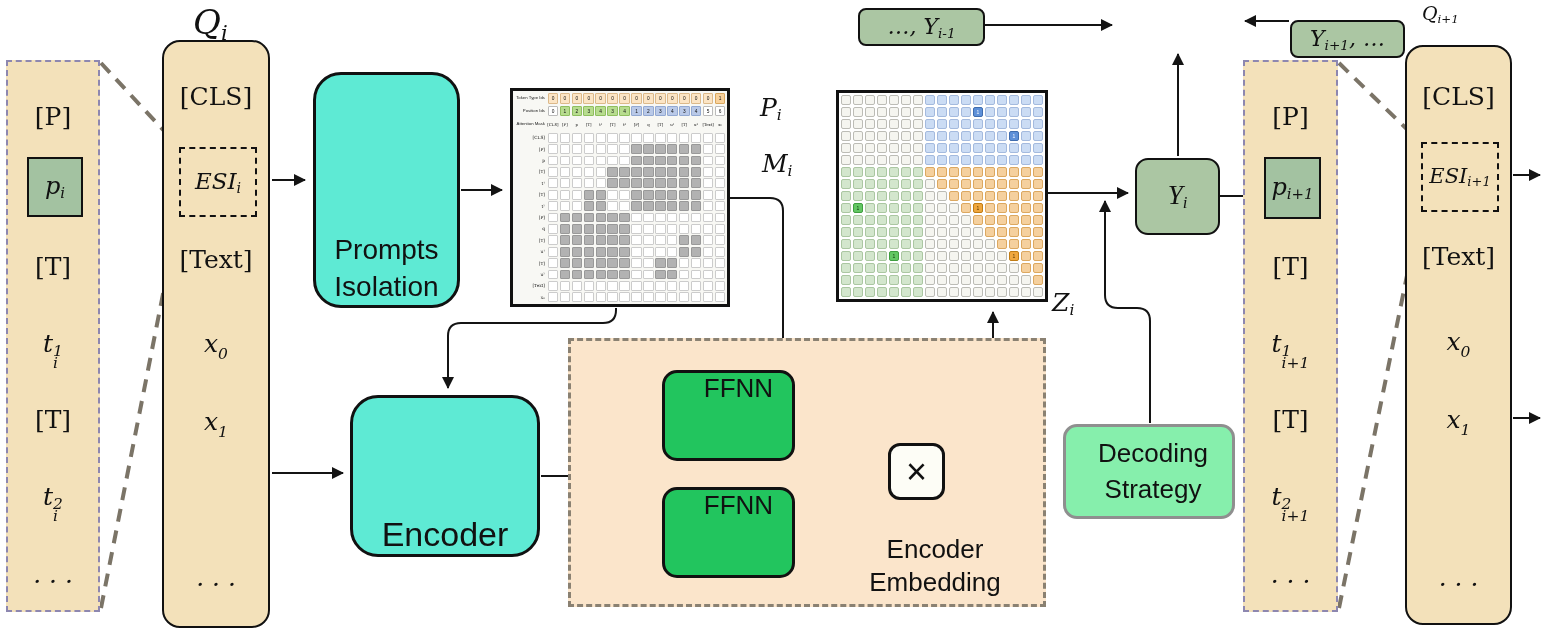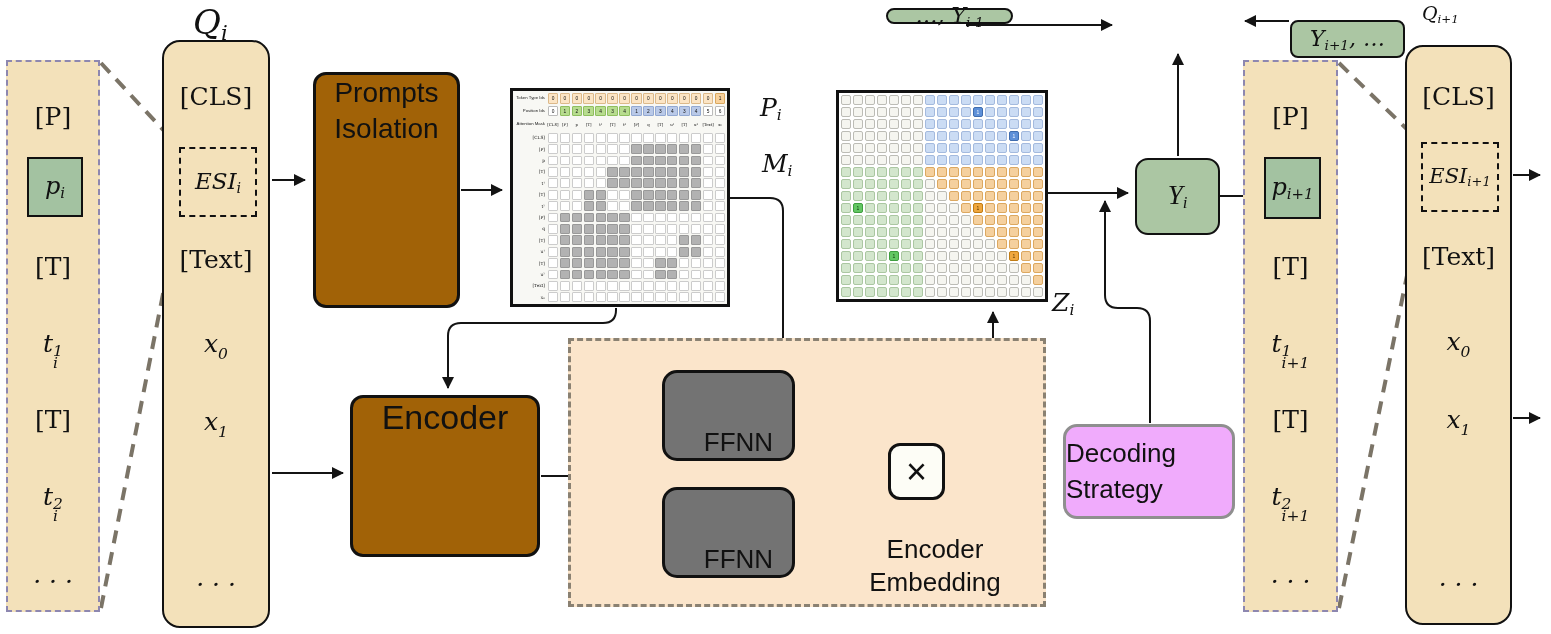--- a/index.html
+++ b/index.html
@@ -11,29 +11,29 @@
   .exp-col{position:absolute;box-sizing:border-box;background:#f3e1ba;border:2px dashed #8d87b0;}
   .q-col{position:absolute;box-sizing:border-box;background:#f3e1ba;border:2.5px solid #111;border-radius:18px;}
   .item{position:absolute;left:0;width:100%;height:30px;line-height:30px;text-align:center;font-size:25px;}
   .tok{font-family:"DejaVu Serif",serif;font-style:normal;}
   .math{font-family:"DejaVu Serif",serif;font-style:italic;}
   .pbox{position:absolute;box-sizing:border-box;background:#a3c2a1;border:2px solid #111;
         display:flex;align-items:center;justify-content:center;font-size:24px;}
   .esi{position:absolute;box-sizing:border-box;border:2px dashed #111;display:flex;align-items:center;
        justify-content:center;font-size:23px;}
   
-  .gbox{position:absolute;box-sizing:border-box;background:#a16207;border:3.5px solid #111;border-radius:13px;
-        display:flex;align-items:flex-start;justify-content:center;text-align:center;}
-  .mauve{position:absolute;box-sizing:border-box;background:#737373;border:3px solid #111;border-radius:15px;
-        display:flex;align-items:flex-end;justify-content:center;text-align:center;padding-left:20px;}
+  .gbox{position:absolute;box-sizing:border-box;background:#5eead4;border:3.5px solid #111;border-radius:28px;
+        display:flex;align-items:flex-end;justify-content:center;text-align:center;}
+  .mauve{position:absolute;box-sizing:border-box;background:#22c55e;border:3px solid #111;border-radius:15px;
+        display:flex;align-items:flex-start;justify-content:center;text-align:center;padding-left:20px;}
   .rotary{position:absolute;box-sizing:border-box;background:#fbe5cb;border:3px dashed #8a8172;}
   .mult{position:absolute;box-sizing:border-box;background:#fdfdf6;border:3px solid #111;border-radius:12px;
         display:flex;align-items:center;justify-content:center;font-size:36px;}
-  .ds{position:absolute;box-sizing:border-box;background:#f0abfc;border:3px solid #8f8f8f;border-radius:14px;
-      display:flex;align-items:center;justify-content:center;}
+  .ds{position:absolute;box-sizing:border-box;background:#86efac;border:3px solid #8f8f8f;border-radius:14px;
+      display:flex;align-items:center;justify-content:center;text-align:center;padding-left:8px;}
   .ybox{position:absolute;box-sizing:border-box;background:#abc6a3;border:2.5px solid #111;border-radius:13px;
         display:flex;align-items:center;justify-content:center;font-family:Liberation Serif, serif;}
   .ysmall{position:absolute;box-sizing:border-box;background:#abc6a3;border:2px solid #111;border-radius:8px;
         display:flex;align-items:center;justify-content:center;font-family:"DejaVu Serif",serif;
         font-style:italic;font-size:22px;}
   .lbl{position:absolute;font-family:"DejaVu Serif",serif;font-style:italic;font-size:25px;}
   
   .sb1{font-size:62%;vertical-align:-22%;font-style:italic;}
   .ss{display:inline-flex;flex-direction:column;align-items:flex-start;vertical-align:-32%;
       line-height:.8;font-size:62%;font-style:italic;}
@@ -746,21 +746,21 @@
     </div>
   <div class="lbl" style="left:1052px;top:288px">Z<span class="sb1">i</span></div>
 
   <div class="ybox math" style="left:1135px;top:158px;width:85px;height:77px;font-size:27px">
     <span>Y<span class="sb1">i</span></span>
   </div>
   <div class="ds" style="left:1063px;top:424px;width:172px;height:95px;font-size:26px;line-height:1.35">
     <span>Decoding Strategy</span>
   </div>
 
-  <div class="ysmall" style="left:886px;top:8px;width:127px;height:16px">
+  <div class="ysmall" style="left:858px;top:8px;width:127px;height:38px">
     <span>…, Y<span class="sb1">i-1</span></span>
   </div>
   <div class="ysmall" style="left:1290px;top:20px;width:115px;height:38px">
     <span>Y<span class="sb1">i+1</span>, …</span>
   </div>
 
   <div class="exp-col" style="left:1243px;top:60px;width:95px;height:552px">
     <div class="item tok" style="top:40px">[P]</div>
     <div class="pbox" style="left:19px;top:95px;width:57px;height:62px">
       <span class="math">p<span class="sb1">i+1</span></span>

